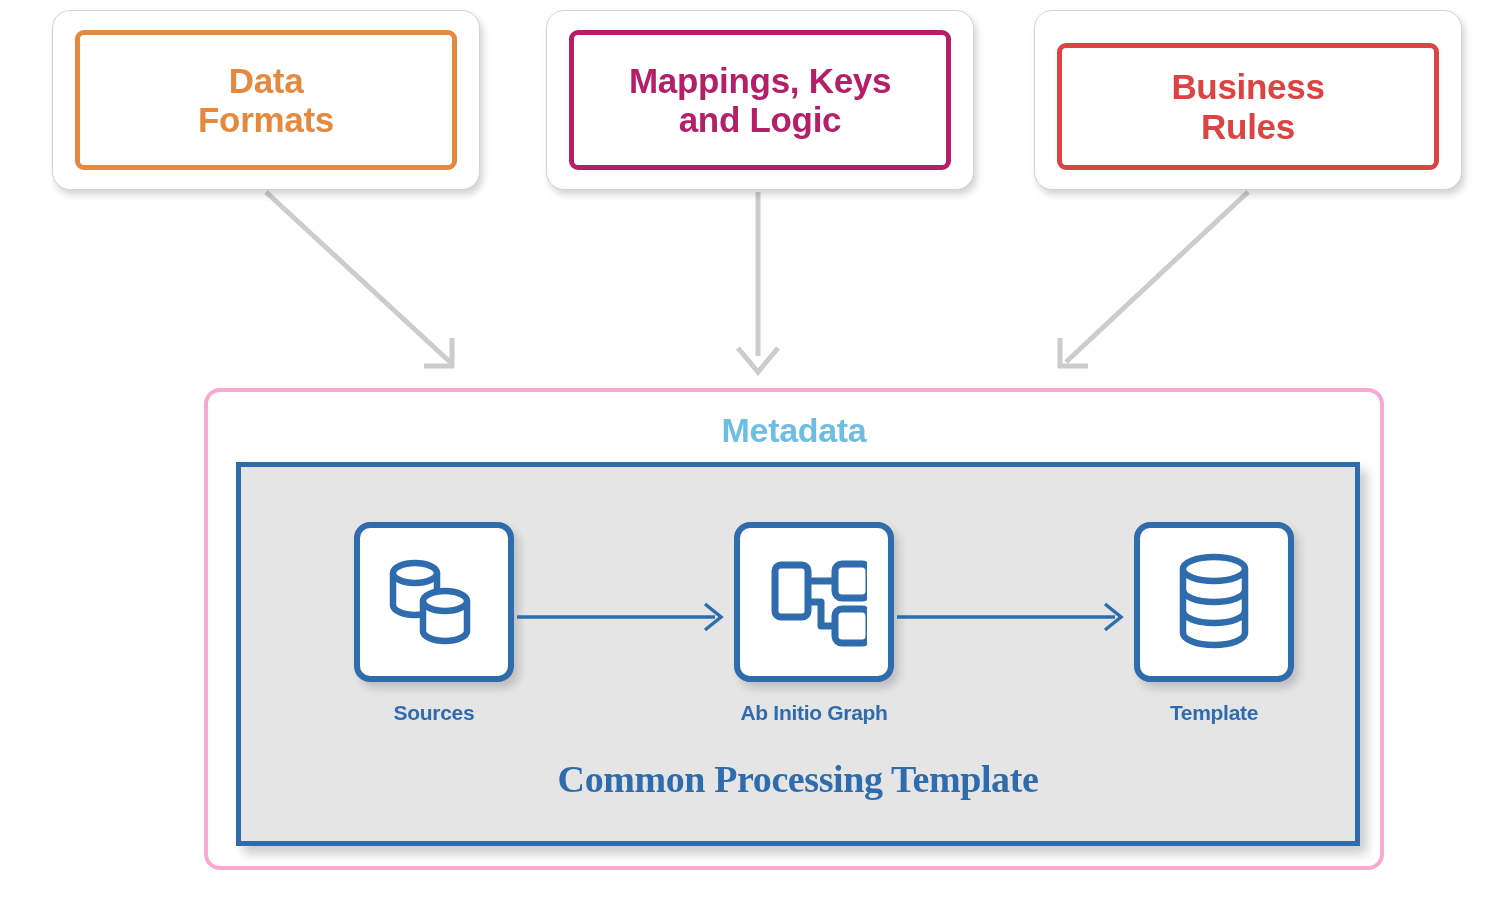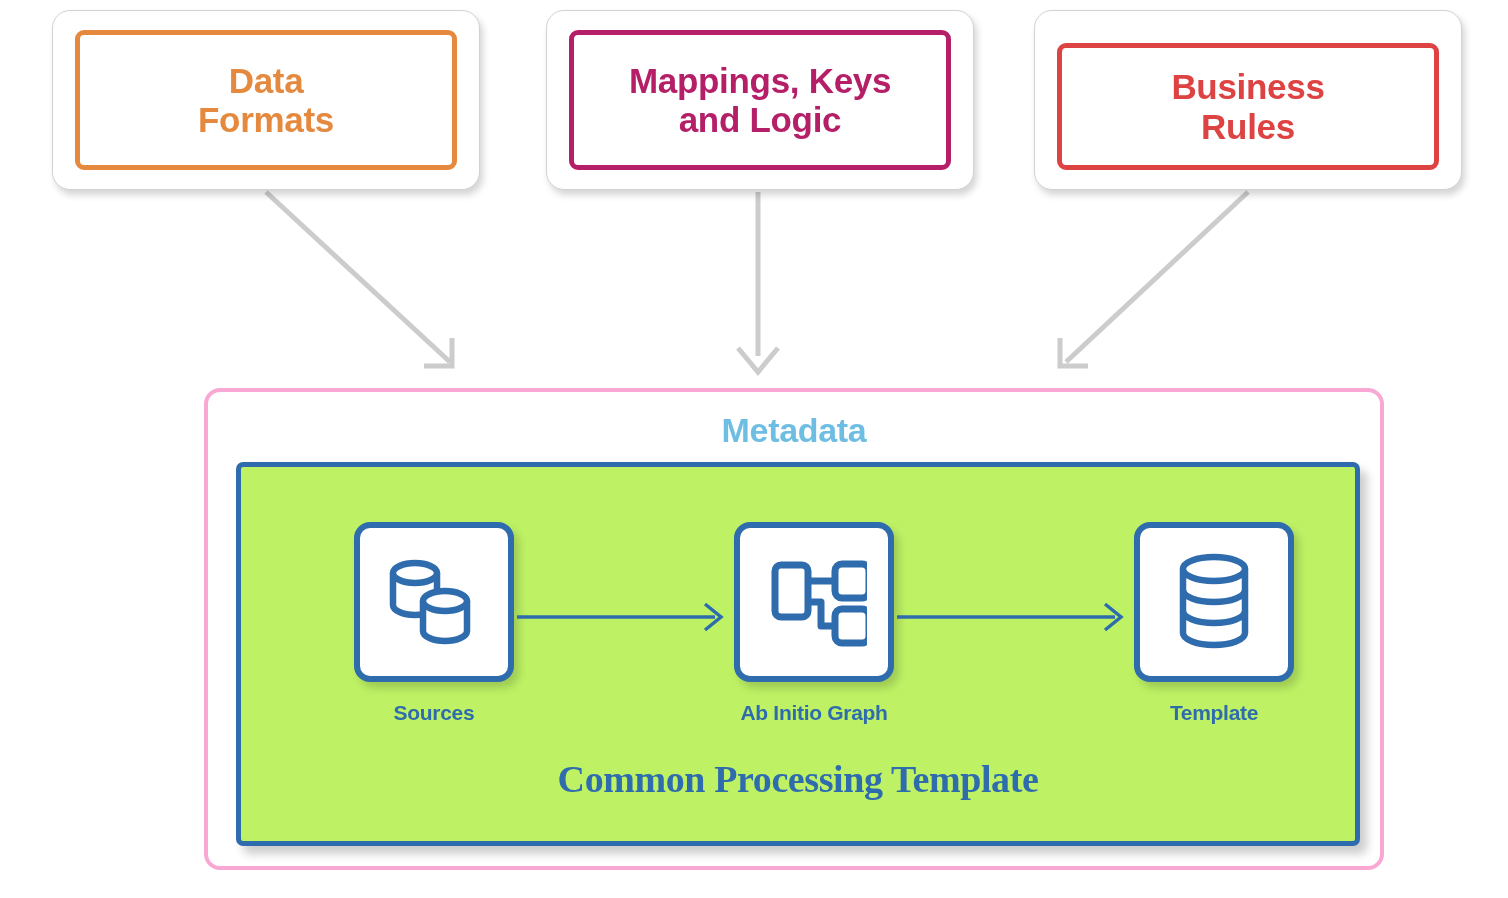--- a/index.html
+++ b/index.html
@@ -92,23 +92,23 @@
   }
 
   
   #template-box {
     position: absolute;
     left: 28px;
     top: 70px;
     width: 1124px;
     height: 384px;
     box-sizing: border-box;
-    background: #bef264;
+    background: #e5e5e5;
     border: 5px solid #2f6cad;
-    border-radius: 7px;
+    border-radius: 0;
     box-shadow: 7px 8px 10px rgba(0,0,0,0.20);
   }
 
   
   #pipeline {
     position: absolute;
     left: 0;
     top: 0;
     width: 100%;
     height: 100%;

